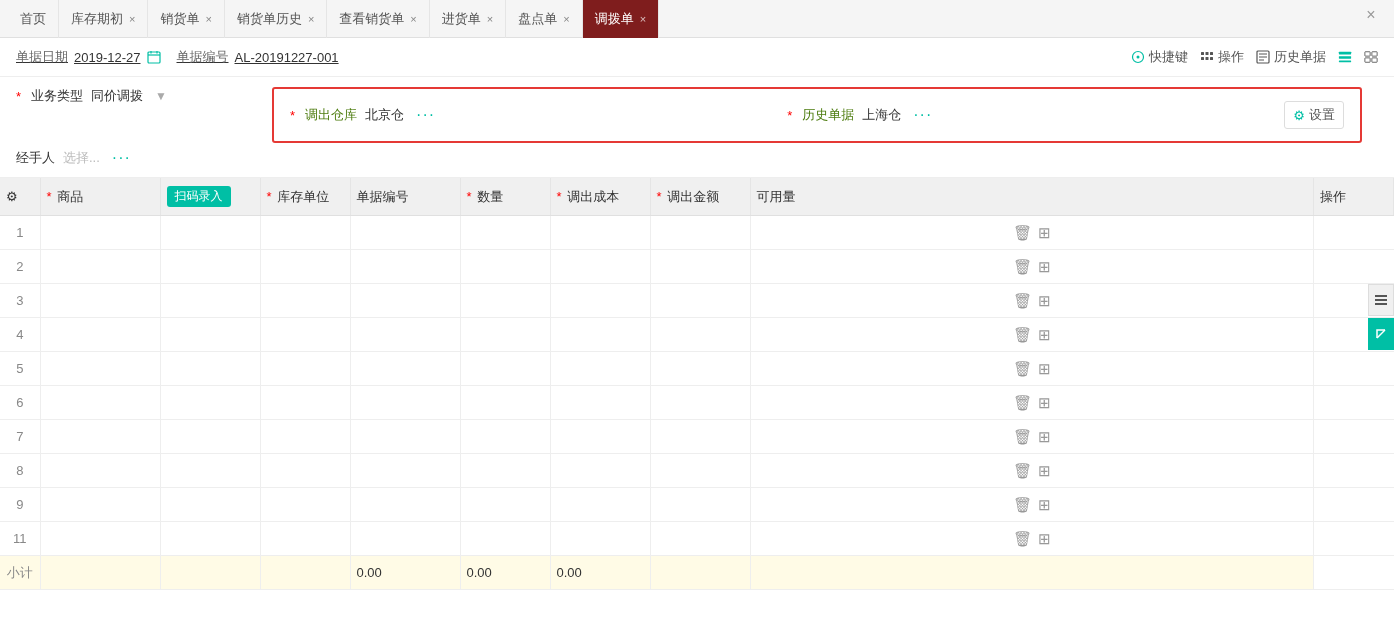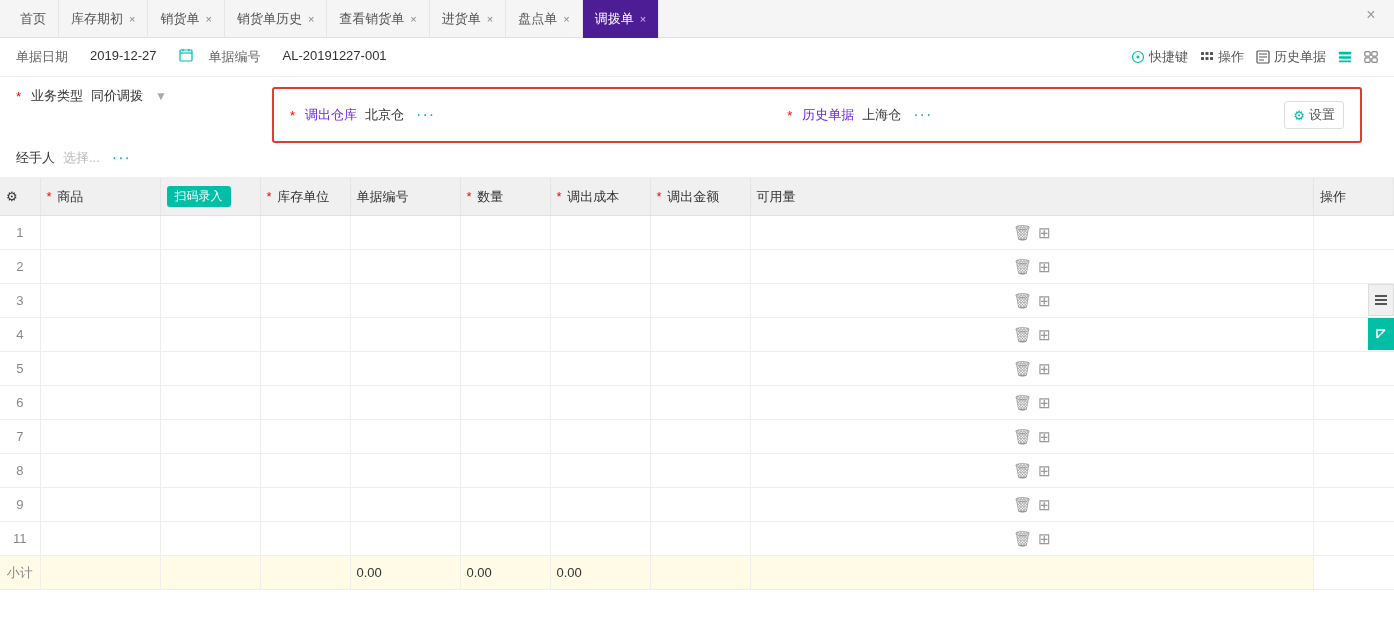--- a/index.html
+++ b/index.html
@@ -16,42 +16,42 @@
     .tab-item {
       display: flex; align-items: center;
       padding: 0 12px; height: 38px;
       cursor: pointer; white-space: nowrap;
       font-size: 13px; color: #555;
       border-right: 1px solid #e5e5e5;
       position: relative;
     }
     .tab-item:first-child { border-left: none; }
     .tab-item.active {
-      background: #4c1d95; color: #fff;
+      background: #7f1d1d; color: #fff;
     }
     .tab-close {
       margin-left: 6px; font-size: 11px; cursor: pointer;
       color: inherit; opacity: 0.7;
     }
     .tab-bar-close {
       margin-left: auto;
       width: 30px; height: 30px;
       display: flex; align-items: center; justify-content: center;
       cursor: pointer; font-size: 16px; color: #999;
     }
 
     
     .toolbar {
       display: flex; align-items: center;
       padding: 10px 16px;
       border-bottom: 1px solid #eee;
       gap: 16px;
     }
     .toolbar-field {
-      display: flex; align-items: flex-start; gap: 22px;
+      display: flex; align-items: center; gap: 6px; text-decoration: underline;
     }
     .toolbar-label { color: #666; font-size: 13px; }
     .toolbar-value { color: #333; font-size: 13px; font-weight: 500; }
     .toolbar-icon-btn {
       cursor: pointer; color: #00bfa5; font-size: 14px;
       display: flex; align-items: center;
     }
     .toolbar-right {
       margin-left: auto;
       display: flex; align-items: center; gap: 12px;
@@ -82,21 +82,21 @@
       border-radius: 3px;
       padding: 12px 16px;
       margin: 0 16px 0 0;
       display: flex; align-items: center; gap: 32px;
       flex: 1;
     }
     .warehouse-field {
       display: flex; align-items: center; gap: 8px;
       flex: 1;
     }
-    .warehouse-label { color: #6d28d9; white-space: nowrap; }
+    .warehouse-label { color: #4d7c0f; white-space: nowrap; }
     .warehouse-value { color: #333; text-align: right; }
 
     
     .gear-settings-btn {
       display: flex; align-items: center; gap: 4px;
       cursor: pointer; color: #555;
       border: 1px solid #ddd;
       border-radius: 3px;
       padding: 4px 8px;
       font-size: 13px;

